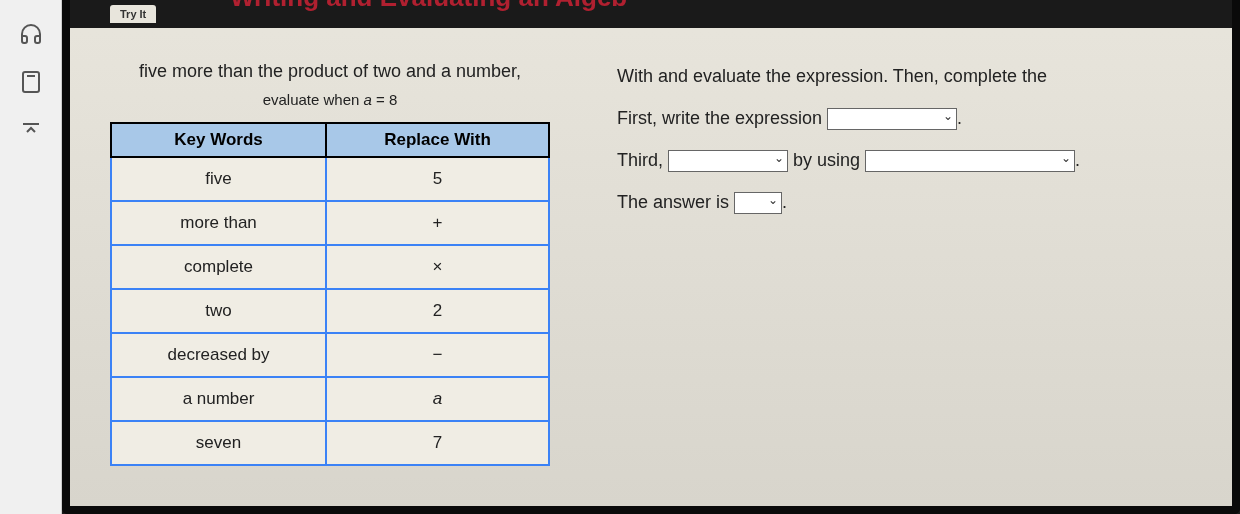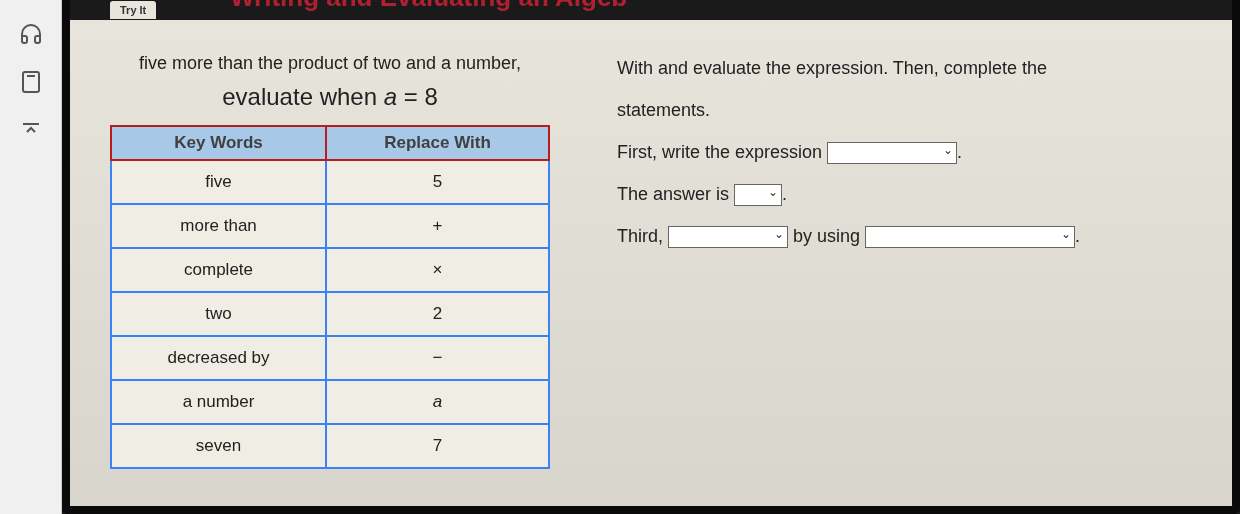--- a/index.html
+++ b/index.html
@@ -36,21 +36,21 @@
     }
     .content-wrapper {
       flex: 1;
       background: linear-gradient(180deg, #e8e5dc 0%, #e0ddd4 50%, #d8d5cc 100%);
       position: relative;
       border: 8px solid #0a0a0a;
       border-top: none;
       border-radius: 0 0 6px 6px;
     }
     .header-bar {
-      height: 20px;
+      height: 28px;
       background: #1a1a1a;
       display: flex;
       align-items: center;
       padding-left: 40px;
     }
     .try-it-tab {
       background: #e8e5dc;
       padding: 3px 10px;
       font-size: 11px;
       font-weight: bold;
@@ -80,39 +80,39 @@
     }
     .prompt-text {
       text-align: center;
       font-size: 18px;
       color: #222;
       line-height: 1.5;
       margin-bottom: 6px;
     }
     .evaluate-text {
       text-align: center;
-      font-size: 24px;
+      font-size: 15px;
       color: #222;
       margin-bottom: 14px;
     }
     .evaluate-text .italic {
       font-style: italic;
     }
     .key-table {
       width: 100%;
       border-collapse: collapse;
       background: #f5f3ea;
     }
     .key-table th {
       background: #a8c8e8;
-      border: 2px solid #b91c1c;
+      border: 2px solid #000000;
       padding: 6px 10px;
       font-size: 17px;
       font-weight: bold;
-      color: #404040;
+      color: #000000;
       text-align: center;
     }
     .key-table td {
       border: 2px solid #3b82f6;
       padding: 11px 10px;
       font-size: 17px;
       color: #222;
       text-align: center;
       background: #f0ede4;
     }
@@ -232,25 +232,24 @@
           <tr>
               <td>seven</td>
               <td>7</td>
             </tr>
         </tbody>
       </table>
     </div>
 
     <div class="right-col right-text">
       <div class="line">With and evaluate the expression. Then, complete the</div>
-      <div class="line">statements.</div>
       <div class="line">
         <span>First, write the expression </span><span class="dropdown dd-w1"></span>.
       </div>
       <div class="line">
+        <span>Third, </span><span class="dropdown dd-w3"></span><span> by using </span><span class="dropdown dd-w4"></span>.
+      </div>
+      <div class="line">
         <span>The answer is </span><span class="dropdown dd-w5"></span>.
       </div>
-      <div class="line">
-        <span>Third, </span><span class="dropdown dd-w3"></span><span> by using </span><span class="dropdown dd-w4"></span>.
-      </div>
     </div>
   </div>
 </div>
 
 </body></html>

